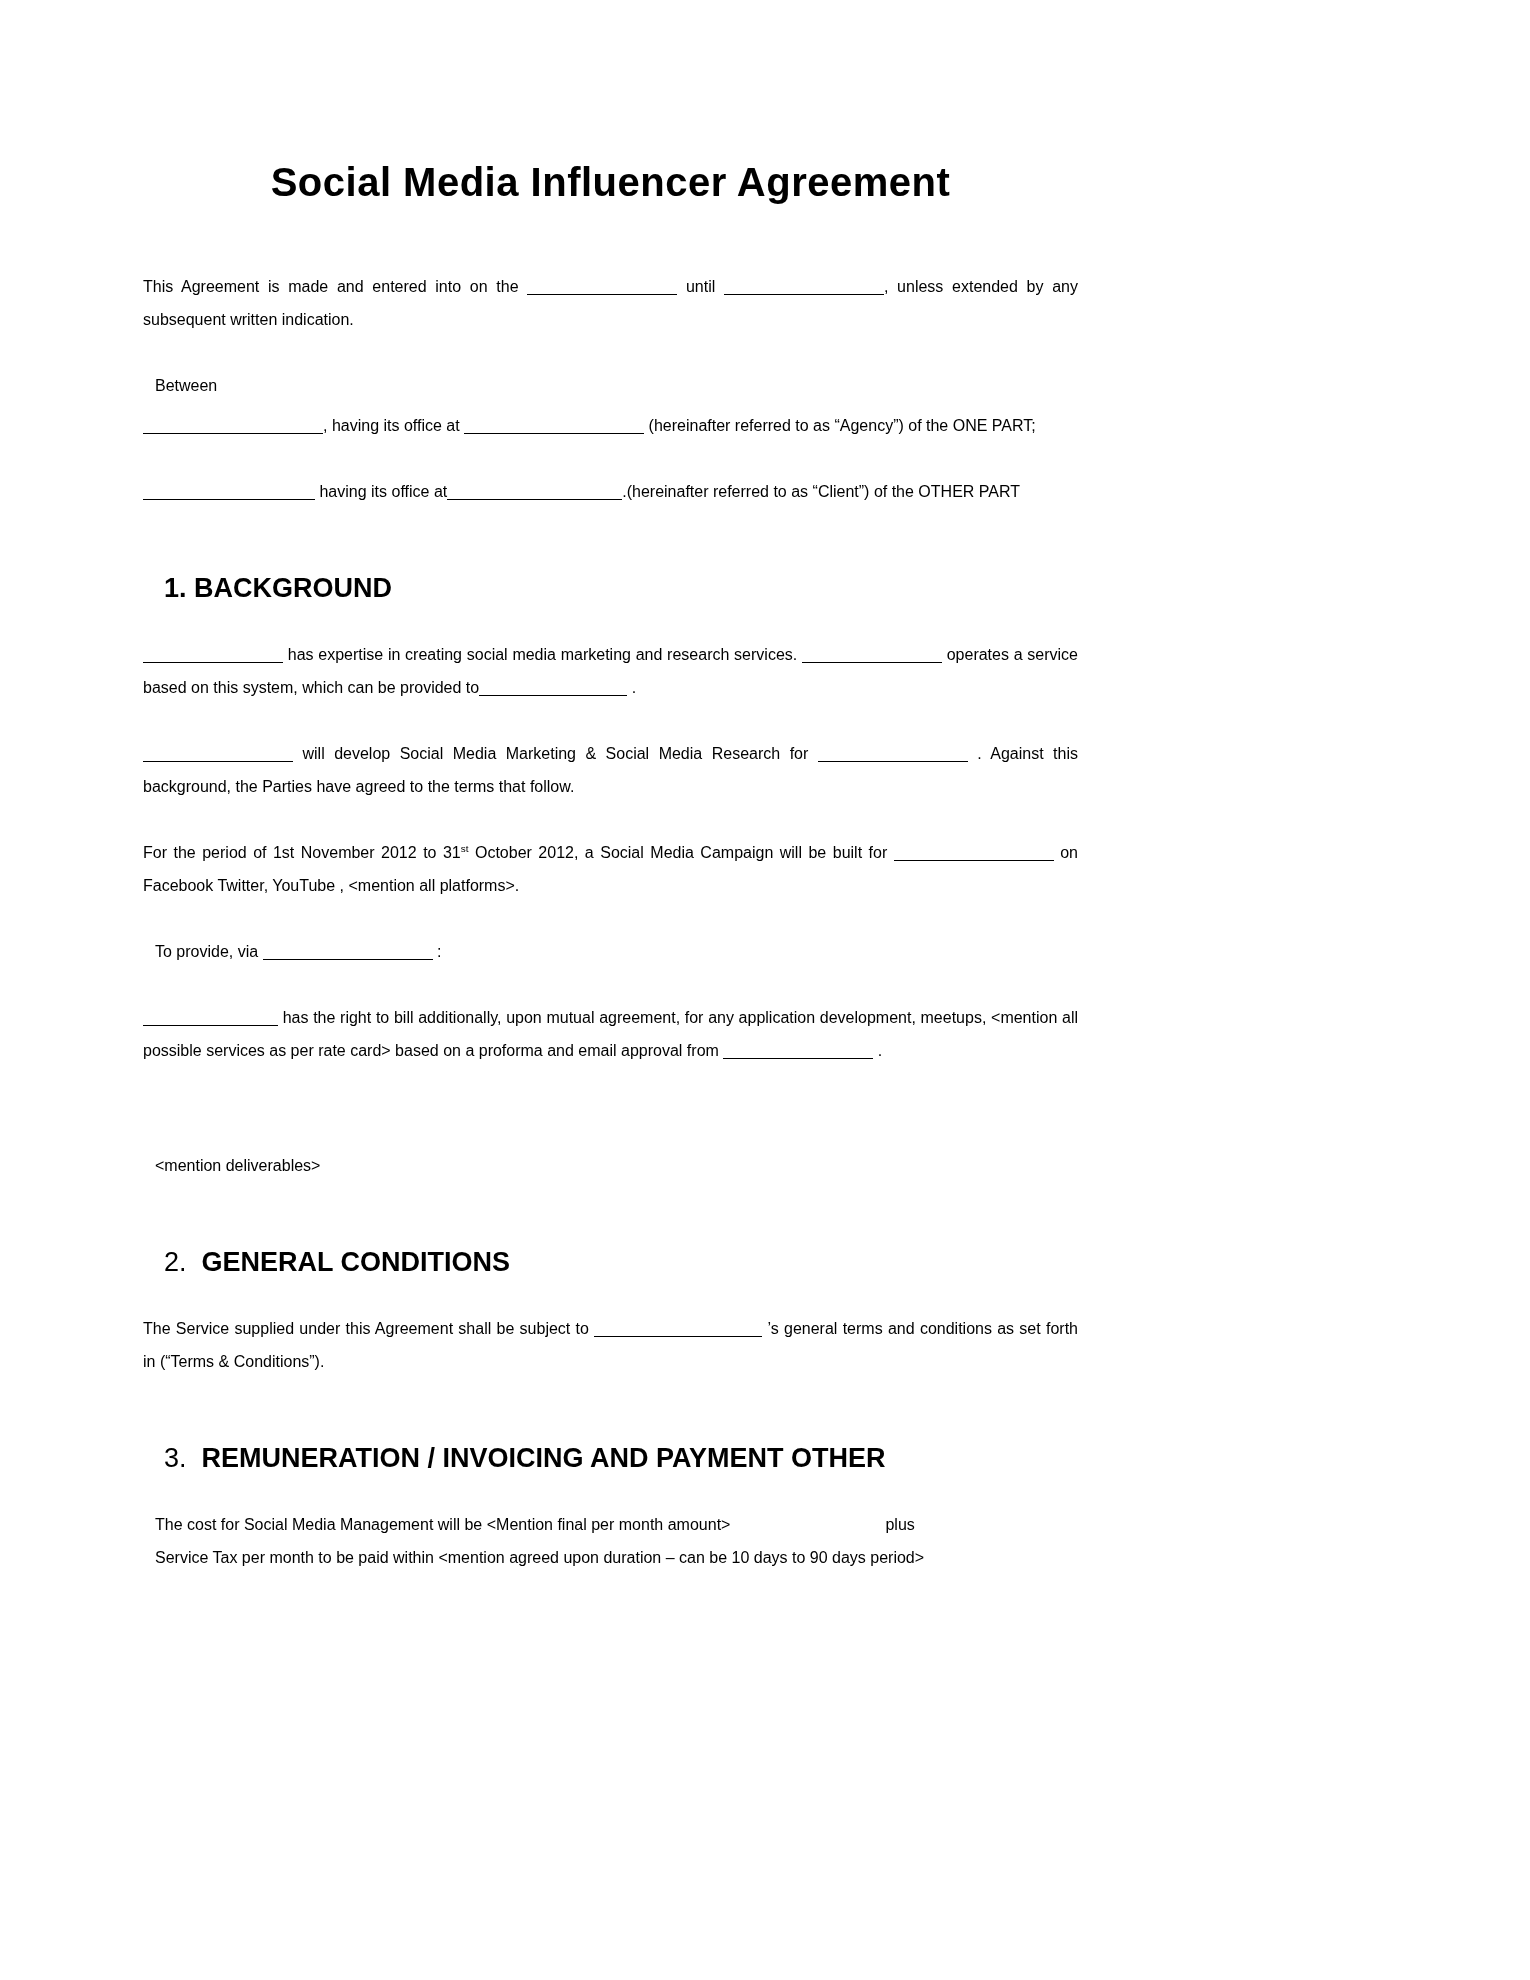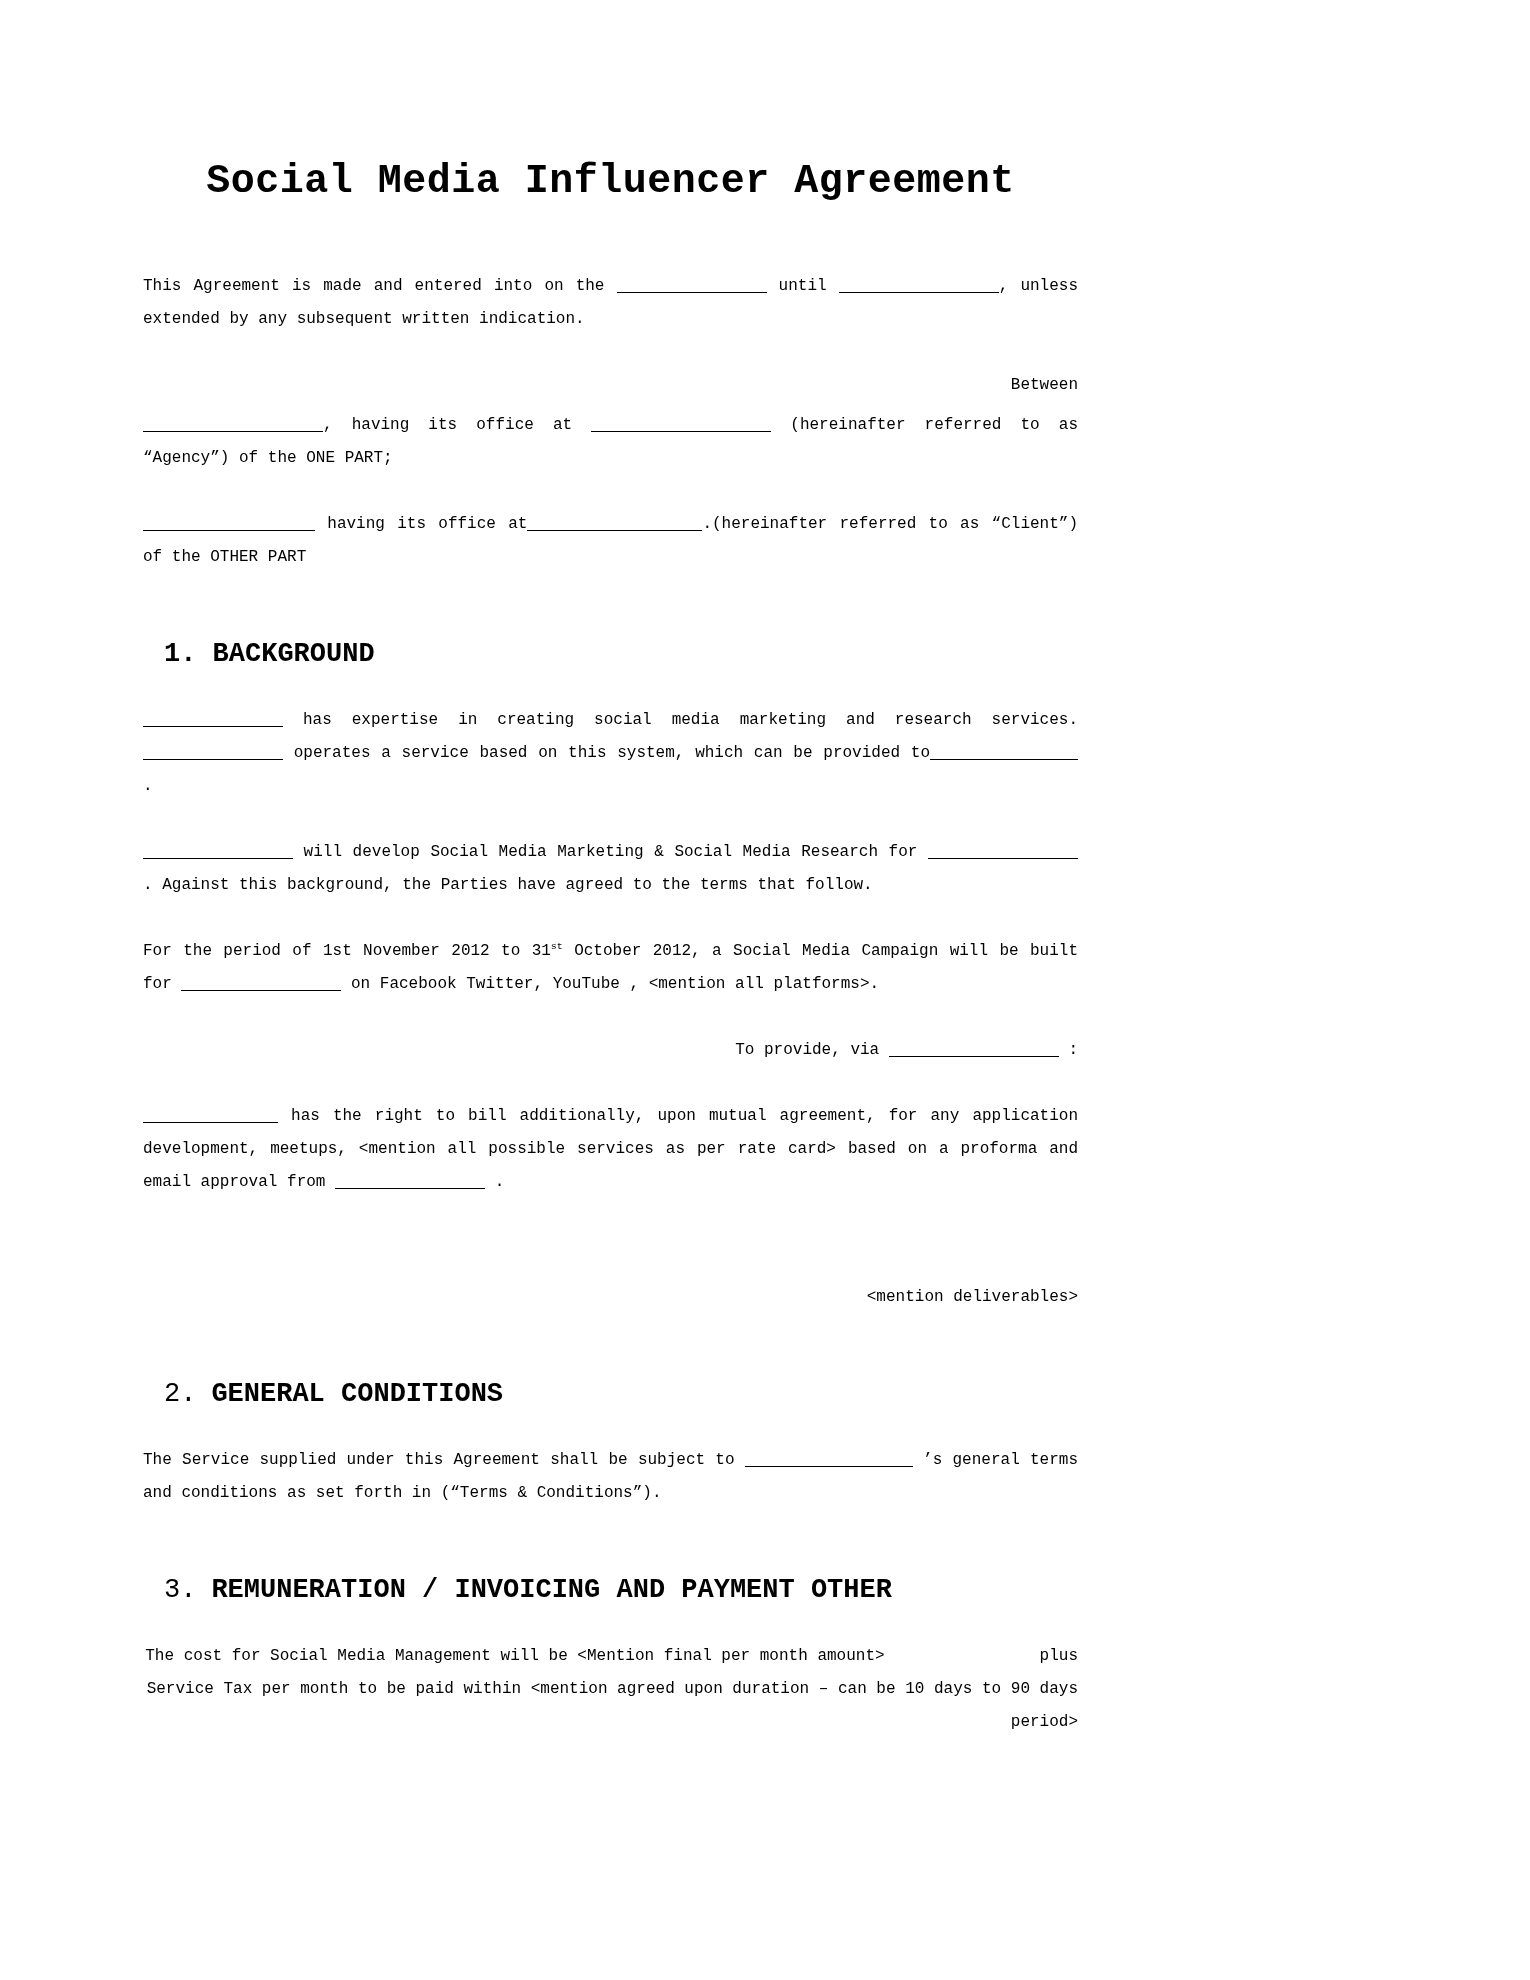--- a/index.html
+++ b/index.html
@@ -2,21 +2,21 @@
 <html><head>
 <meta charset="utf-8">
 <style>
   html,body{margin:0;padding:0;background:#e8e8e8;}
   .page{
     position:relative;
     width:1530px;
     height:1980px;
     background:#ffffff;
     margin:0 auto;
-    font-family:Liberation Mono, monospace;
+    font-family:Liberation Sans, sans-serif;
     color:#000;
     box-sizing:border-box;
     padding-top:158px;
   }
   .doc-body{
     margin-left:143px;
     width:935px;
   }
   .title{
     font-size:40px;
@@ -30,21 +30,21 @@
     font-size:16px;
     line-height:33px;
     margin:0;
   }
   .heading{
     font-size:27px;
     font-weight:bold;
     margin-left:21px;
   }
   .align-justify{ text-align:justify; }
-  .align-left{ text-align:right; }
+  .align-left{ text-align:left;margin-left:12px; }
   .sb-0{ margin-top:7px; }
   .sb-1{ margin-top:33px; }
   .sb-2{ margin-top:64px; }
   .sb-3{ margin-top:82px; }
   .blank{
     display:inline-block;
     border-bottom:1.8px solid #000;
     height:0.9em;
     vertical-align:-0.18em;
   }

